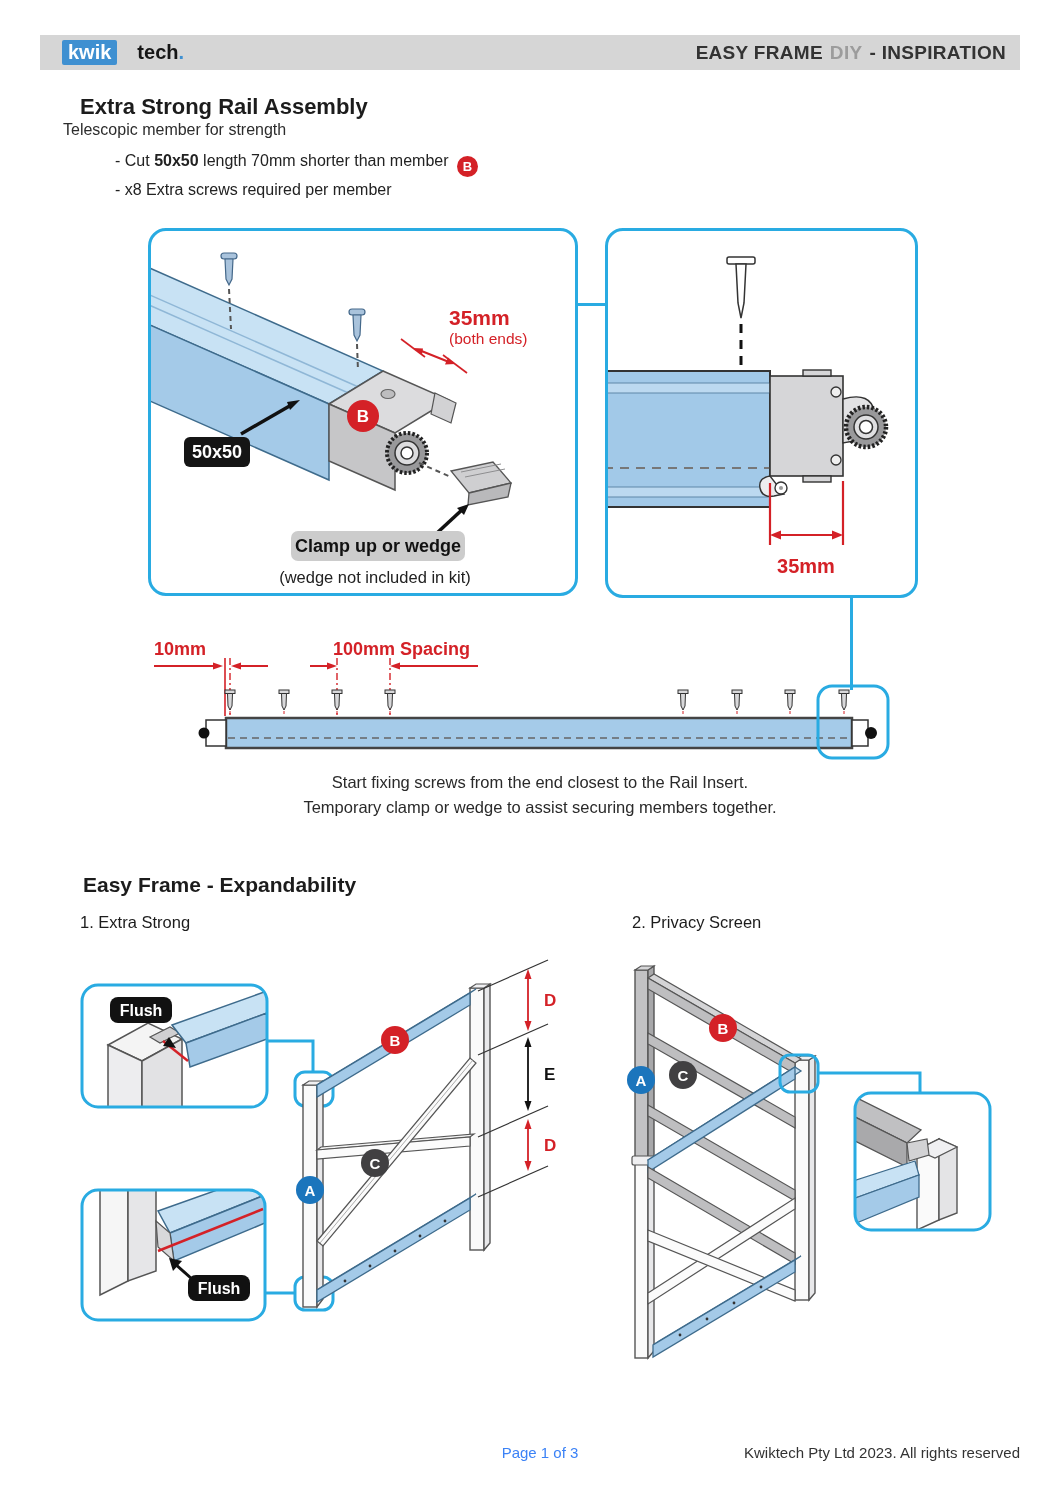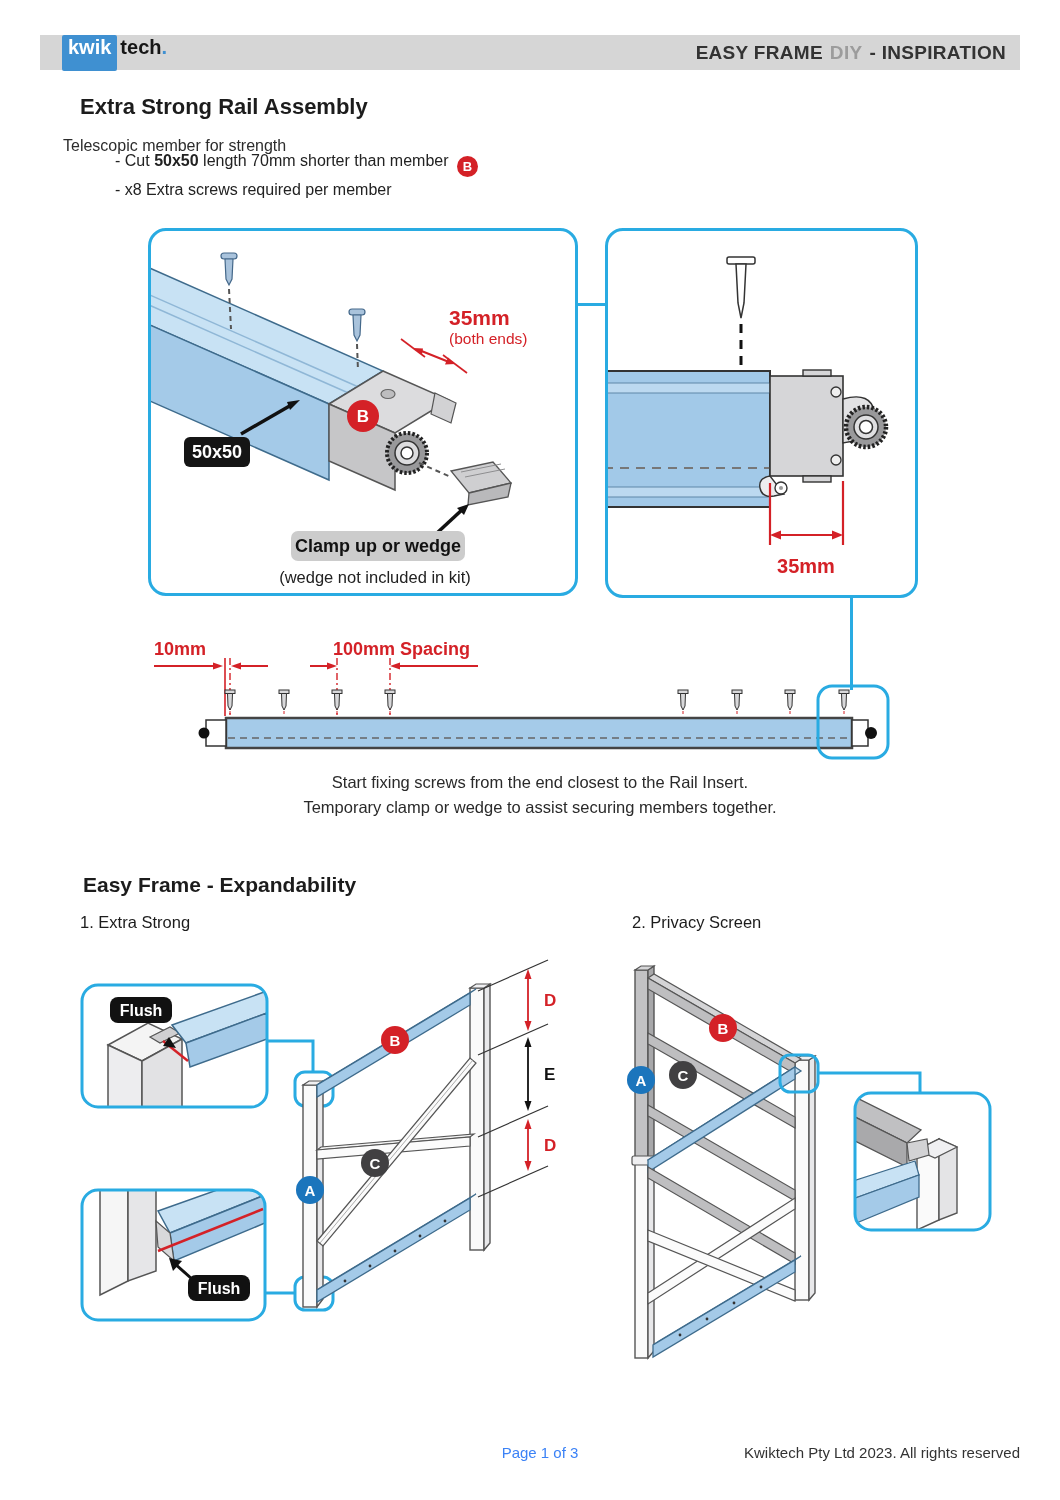--- a/index.html
+++ b/index.html
@@ -3,28 +3,28 @@
 <meta charset="utf-8">
 <style>
   html,body{margin:0;padding:0;background:#fff;}
   .page{position:relative;width:1060px;height:1500px;background:#fff;overflow:hidden;
         font-family:"Liberation Sans",sans-serif;color:#222;}
   svg text{font-family:"Liberation Sans",sans-serif;}
   
   .hbar{position:absolute;left:40px;top:35px;width:980px;height:35px;background:#d6d6d6;
         display:flex;align-items:center;justify-content:space-between;padding:0 14px;box-sizing:border-box;}
   .logo{display:flex;align-items:baseline;margin-left:8px;}
-  .logo .kwik{background:#3f90d1;color:#fff;font-weight:bold;font-size:20px;padding:1px 6px 12px;border-radius:2px;}
-  .logo .tech{color:#161616;font-weight:bold;font-size:20px;margin-left:3px;}
+  .logo .kwik{background:#3f90d1;color:#fff;font-weight:bold;font-size:20px;padding:1px 6px 1px;border-radius:2px;}
+  .logo .tech{color:#161616;font-weight:bold;font-size:20px;margin-left:20px;}
   .logo .dot{color:#3f90d1;font-weight:bold;font-size:20px;}
   .htitle{font-weight:bold;font-size:19px;letter-spacing:.3px;color:#333;display:flex;gap:7px;align-items:center;}
   .htitle .gray{color:#9c9c9c;}
   
   .h1{position:absolute;left:80px;top:94px;font-size:22px;font-weight:bold;color:#1c1c1c;}
-  .sub{position:absolute;left:63px;top:137px;font-size:16px;color:#2c2c2c;}
+  .sub{position:absolute;left:63px;top:121px;font-size:16px;color:#2c2c2c;}
   .bullet{position:absolute;left:115px;font-size:16px;color:#222;}
   .badge{display:inline-flex;align-items:center;justify-content:center;width:21px;height:21px;
          border-radius:50%;color:#fff;font-weight:bold;font-size:13px;vertical-align:-5px;margin-left:4px;}
   .badge.red{background:#d42127;}
   
   .dbox{position:absolute;border:3px solid #29abe2;border-radius:18px;background:#fff;overflow:hidden;}
   .dbox svg{position:absolute;left:0;top:0;}
   .conn{position:absolute;background:#29abe2;}
   
   .caption{position:absolute;left:130px;top:770px;width:820px;text-align:center;font-size:16.5px;

